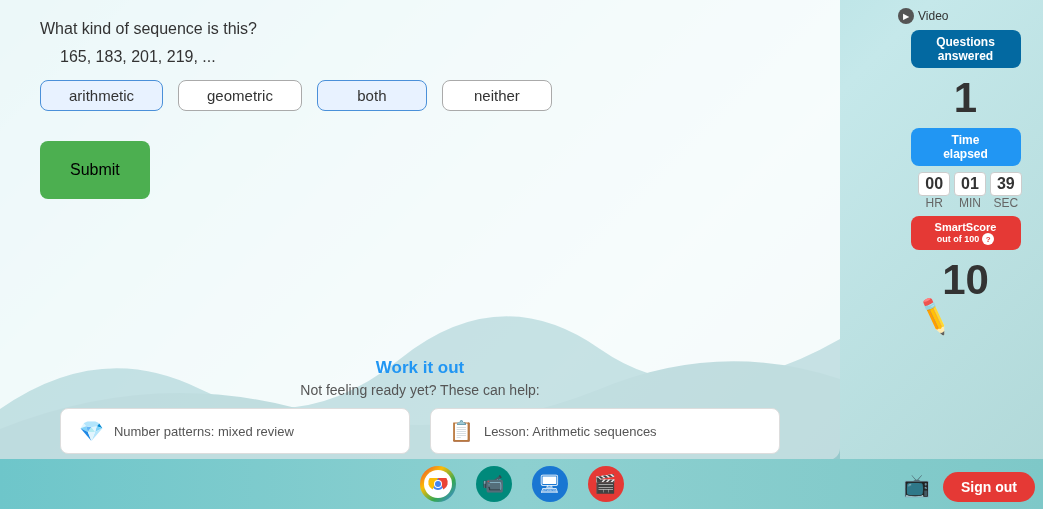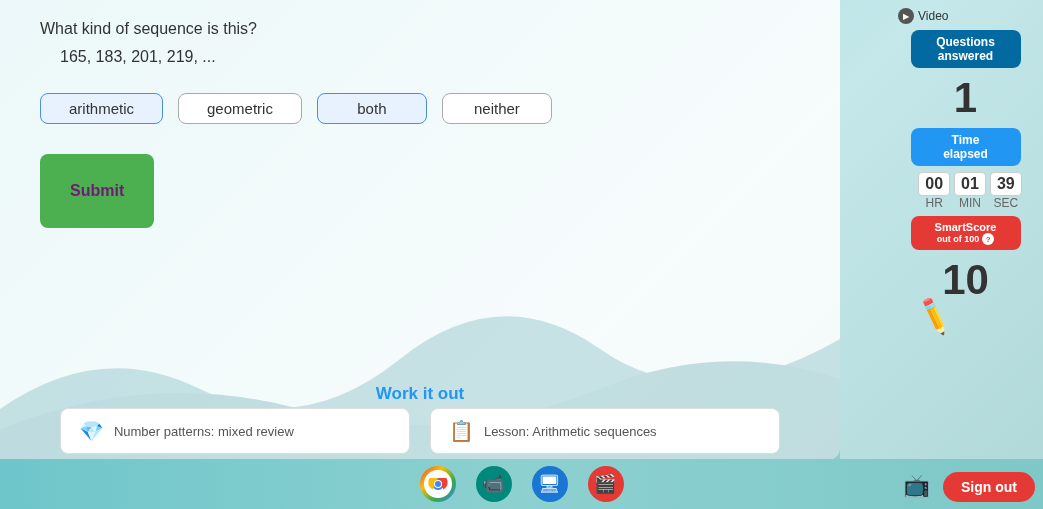--- a/index.html
+++ b/index.html
@@ -27,21 +27,21 @@
     .question-text {
       font-size: 16px;
       color: #333;
       margin-bottom: 10px;
       font-weight: 500;
     }
 
     .sequence-text {
       font-size: 16px;
       color: #333;
-      margin-bottom: 27px;
+      margin-bottom: 14px;
       margin-left: 20px;
     }
 
     .options-row {
       display: flex;
       gap: 15px;
       margin-bottom: 30px;
       flex-wrap: wrap;
     }
 
@@ -57,27 +57,27 @@
       text-align: center;
     }
 
     .option-btn.selected {
       border-color: #4a90d9;
       background: #e8f2ff;
     }
 
     .submit-btn {
       background: #4caf50;
-      color: #701a75;
+      color: #000000;
       border: none;
       border-radius: 8px;
-      padding: 28px 30px;
+      padding: 20px 30px;
       font-size: 16px;
       cursor: pointer;
-      font-weight: 700;
+      font-weight: 400;
     }
 
     
     .sidebar {
       position: absolute;
       top: 0;
       right: 0;
       width: 155px;
       height: 460px;
       display: flex;
@@ -327,20 +327,21 @@
   <button class="submit-btn">Submit</button>
 </div>
 
 <svg class="bg-deco" viewBox="0 0 840 200" xmlns="http://www.w3.org/2000/svg">
   <path d="M0 150 Q100 80 200 130 Q300 180 400 100 Q500 20 600 90 Q700 160 840 80 L840 200 L0 200 Z" fill="#5ba8b0"></path>
   <path d="M0 170 Q150 110 300 150 Q450 190 600 130 Q720 80 840 120 L840 200 L0 200 Z" fill="#4a9aa2"></path>
 </svg>
 
 <div class="work-it-out">
   <div class="work-it-out-title">Work it out</div>
+  <div class="work-it-out-subtitle">Not feeling ready yet? These can help:</div>
   <div class="resource-cards">
     <div class="resource-card">
       <span class="resource-icon">💎</span>
       <span>Number patterns: mixed review</span>
     </div>
     <div class="resource-card">
       <span class="resource-icon">📋</span>
       <span>Lesson: Arithmetic sequences</span>
     </div>
   </div>

